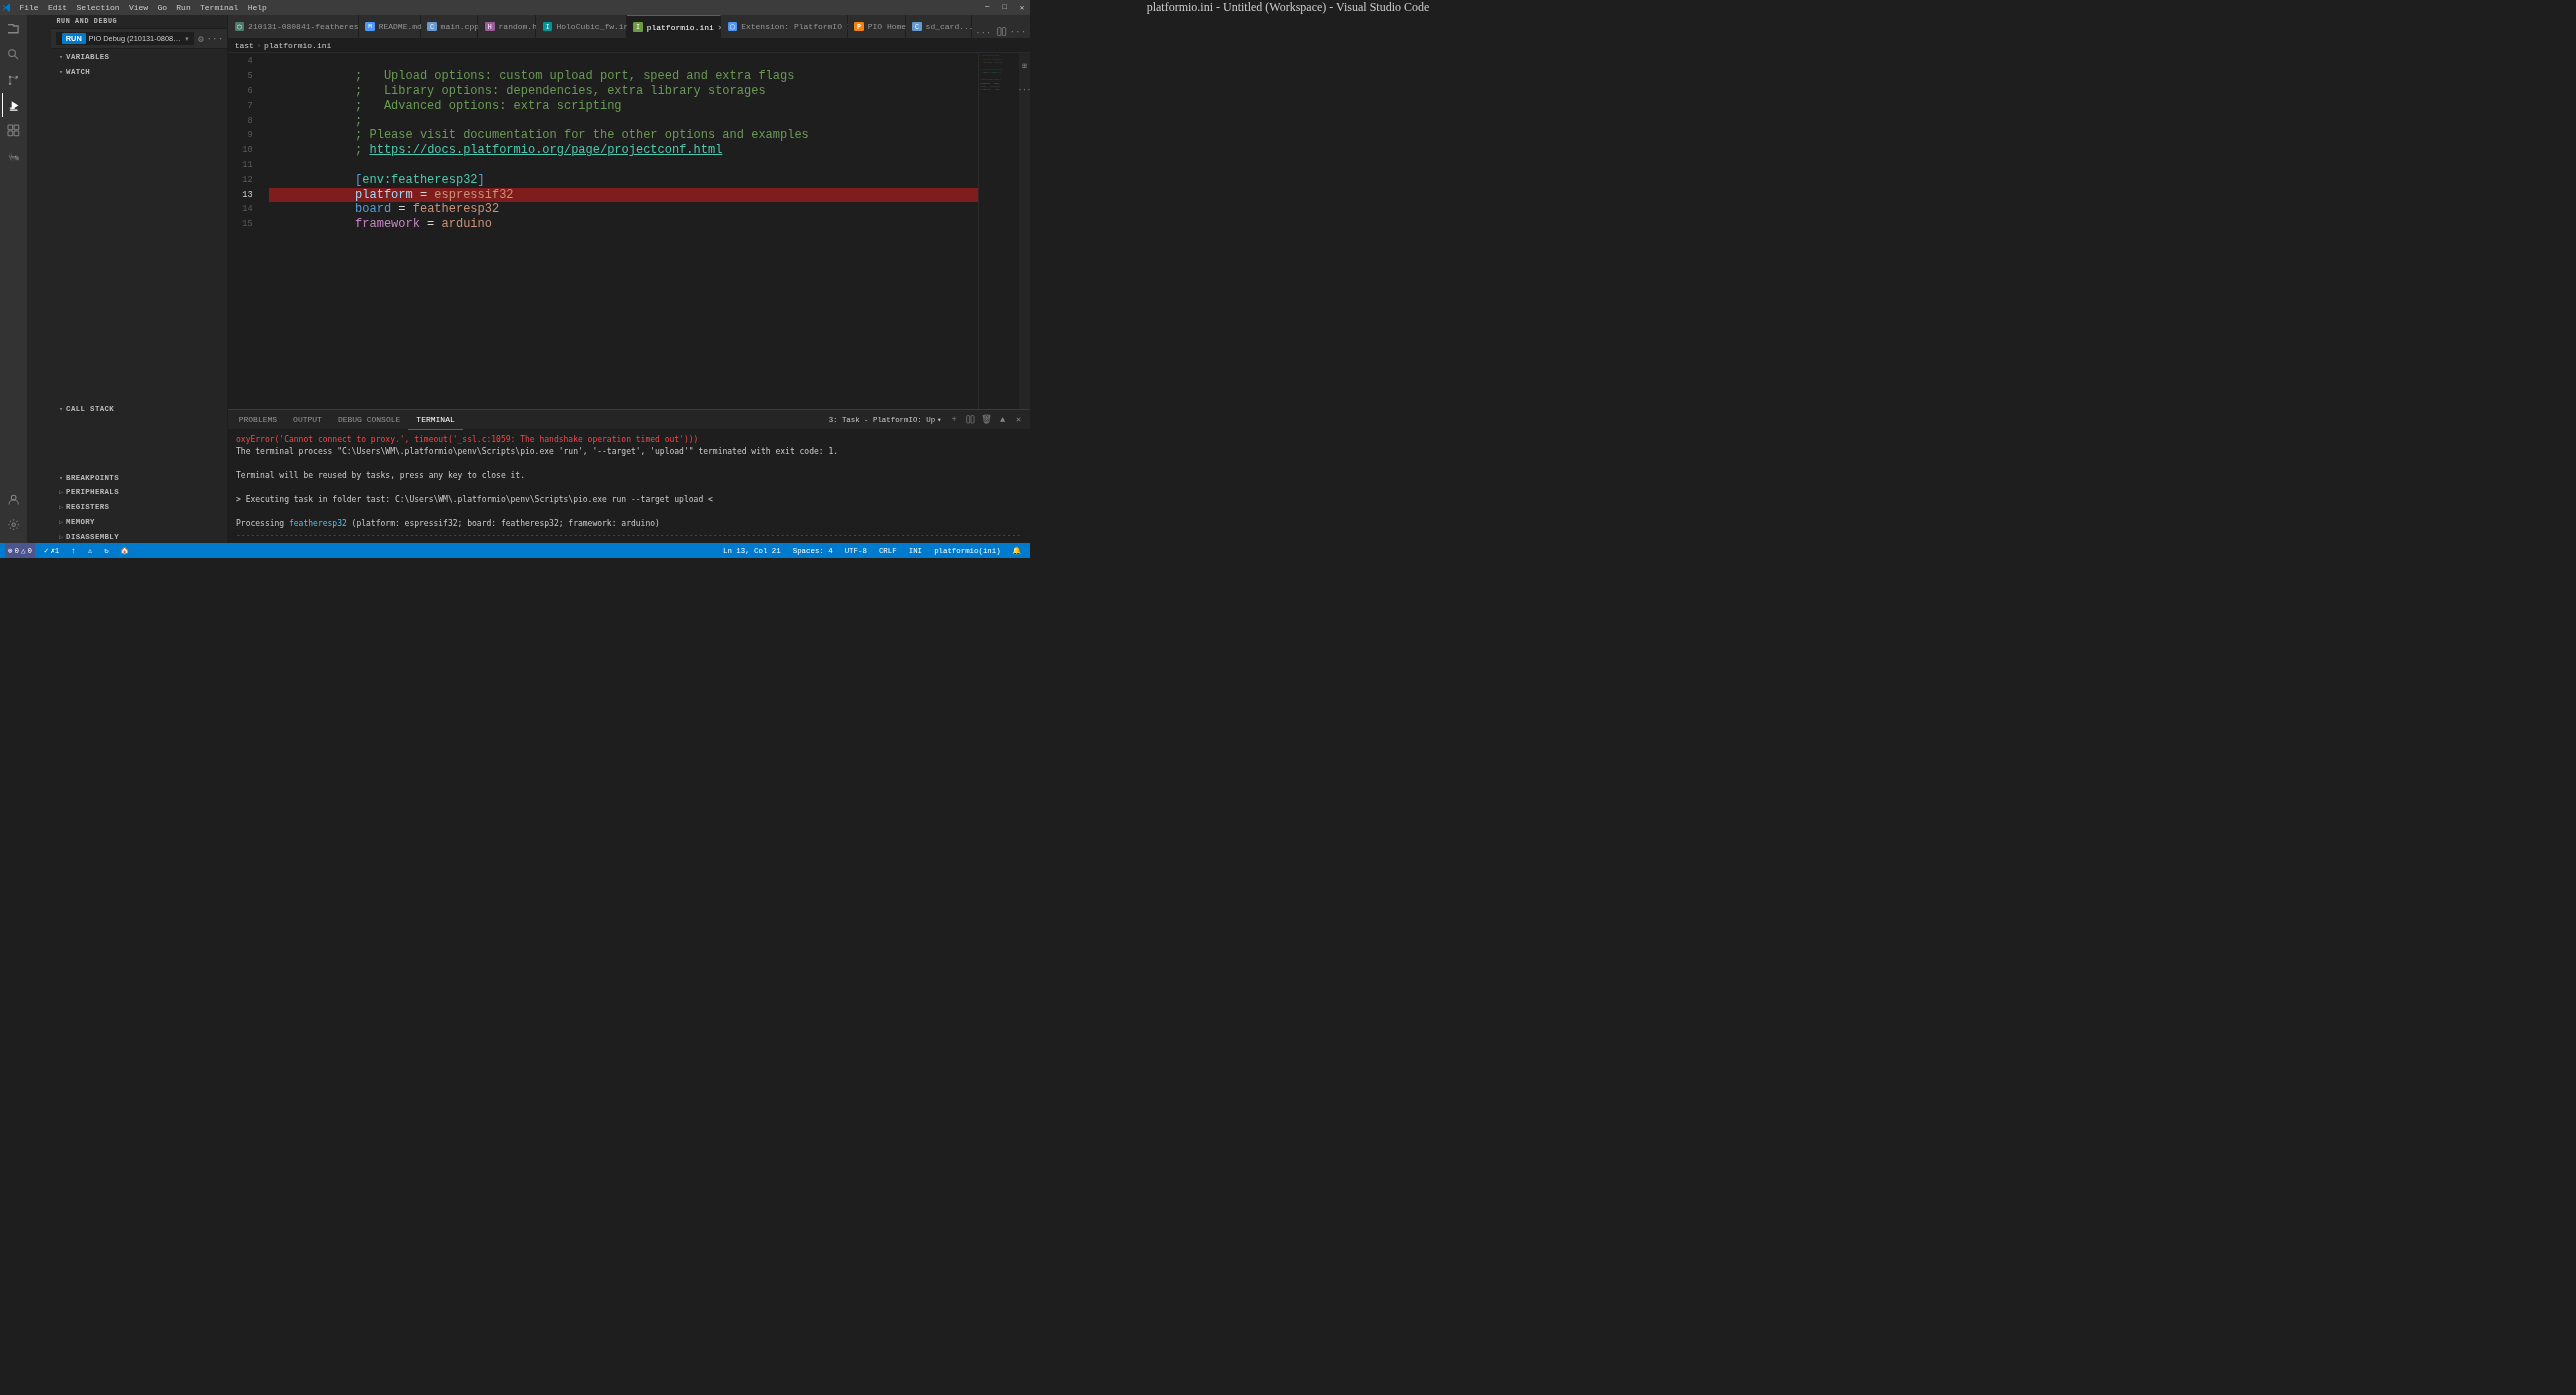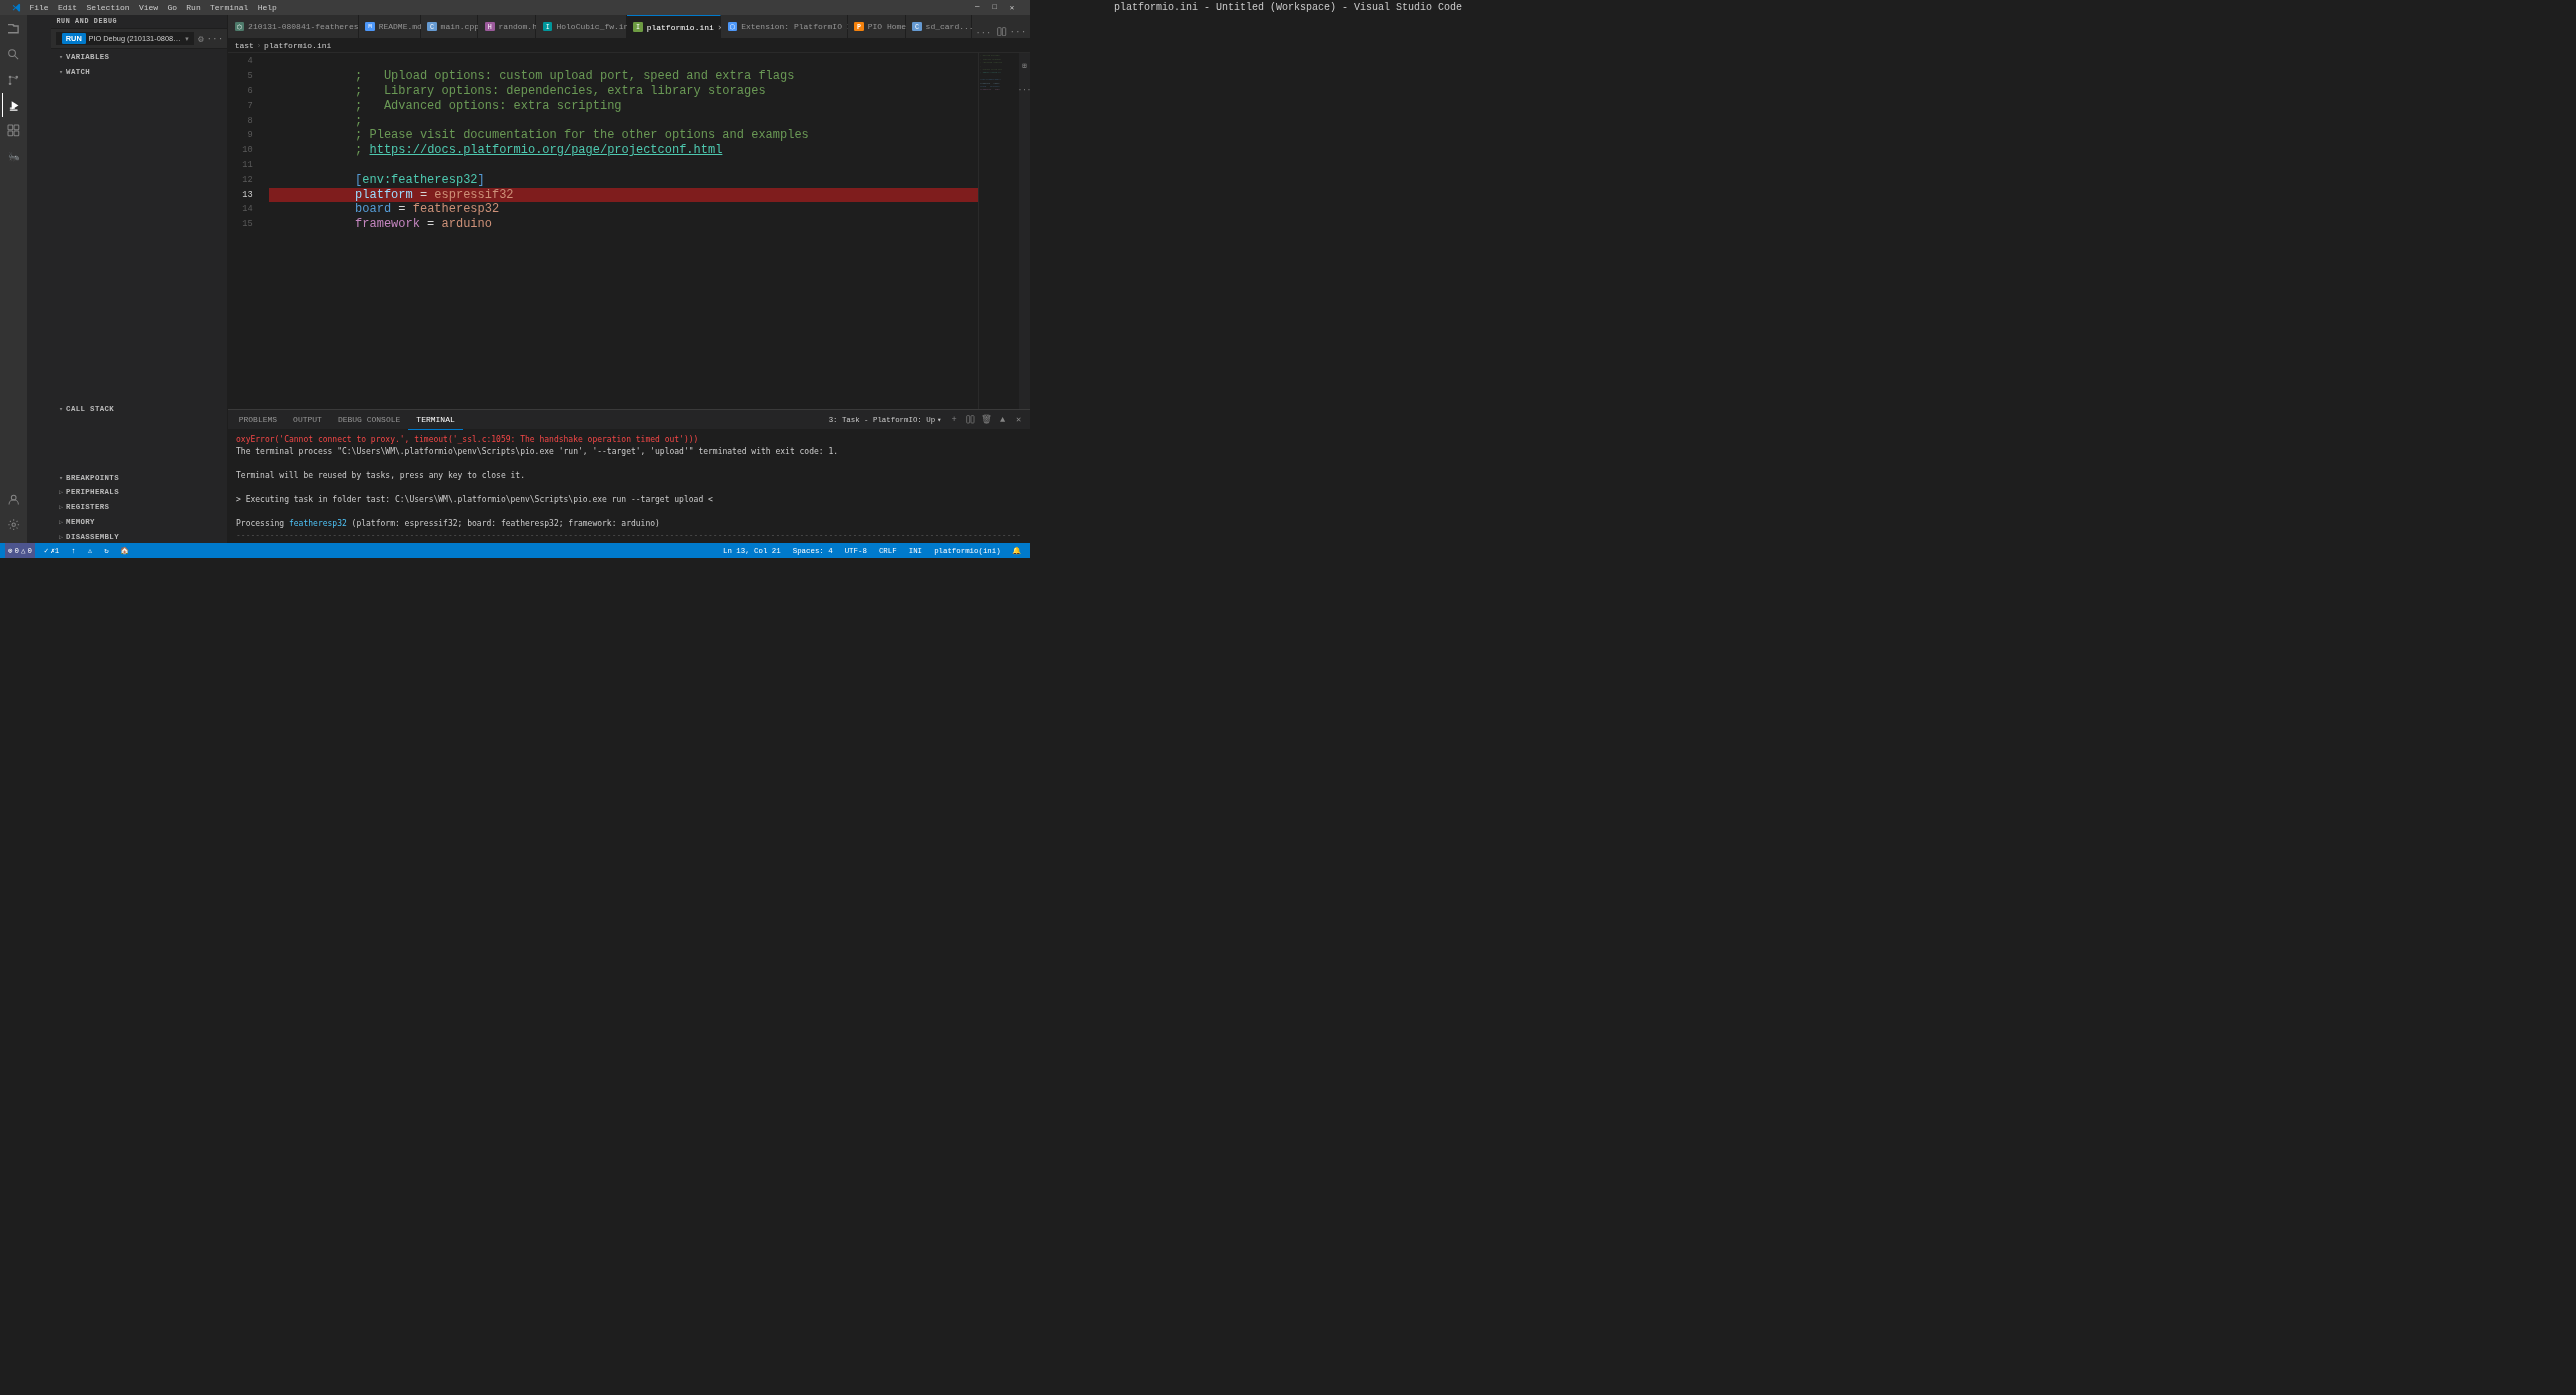--- a/index.html
+++ b/index.html
@@ -15,44 +15,45 @@
       flex-direction: column;
     }
 
     
     .title-bar {
       height: 14.8px;
       background: #3c3c3c;
       display: flex;
       align-items: center;
       justify-content: space-between;
-      padding: 0 12px;
+      padding: 0 2px;
       flex-shrink: 0;
     }
     .title-bar-left {
       display: flex;
       align-items: center;
       gap: 4px;
     }
     .title-bar-menu {
       display: flex;
       gap: 1.3px;
     }
     .title-bar-menu span {
       padding: 0 4px;
       font-size: 8px;
       color: #cccccc;
       cursor: pointer;
     }
     .title-bar-center {
-      font-size: 10px;
+      font-size: 12px;
       color: #cccccc;
       position: absolute;
       left: 50%;
       transform: translateX(-50%);
+      font-family: Liberation Serif, serif;
     }
     .title-bar-right {
       display: flex;
       align-items: center;
       gap: 5.4px;
     }
     .title-btn {
       width: 12px;
       height: 12px;
       display: flex;

